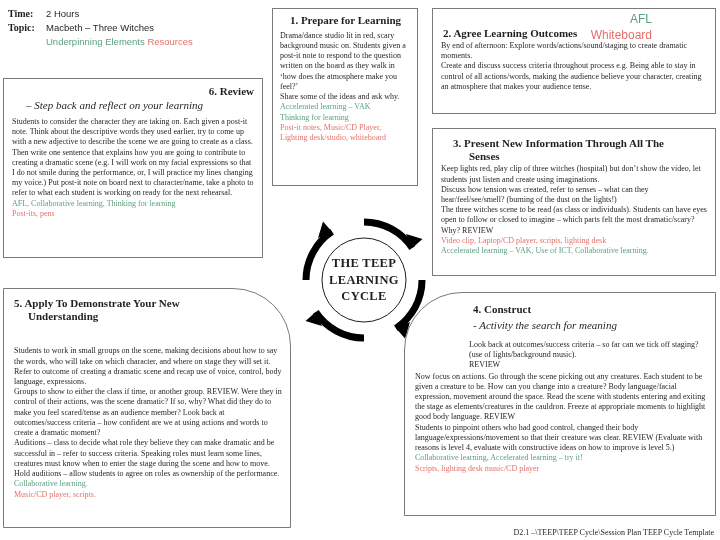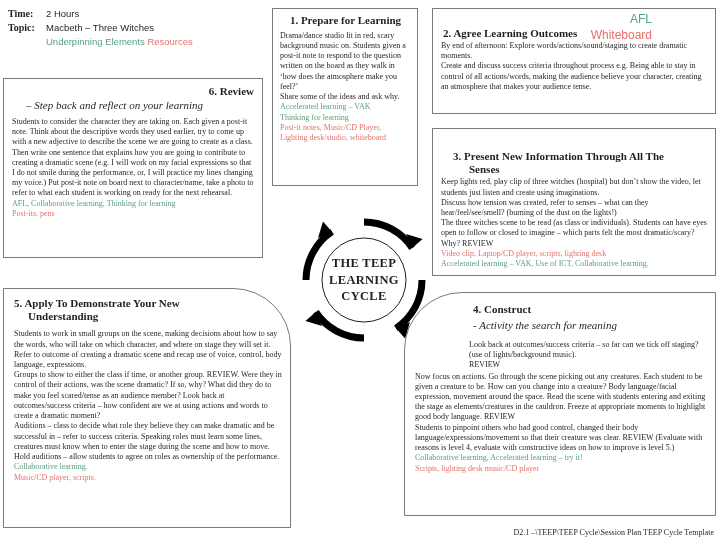--- a/index.html
+++ b/index.html
@@ -87,21 +87,21 @@
   
   #box-apply {
     left: 3px;
     top: 288px;
     width: 288px;
     height: 240px;
     padding: 8px 8px 4px 10px;
     border-radius: 0 58px 0 0;
   }
   #box-apply .box-title {
-    margin-bottom: 7px;
+    margin-bottom: 24px;
     padding-right: 70px;
   }
   #box-apply .box-title .t-indent { display: block; padding-left: 14px; }
 
   
   #box-prepare {
     left: 272px;
     top: 8px;
     width: 146px;
     height: 178px;
@@ -135,21 +135,21 @@
     line-height: 1.3;
     text-align: right;
   }
 
   
   #box-present {
     left: 432px;
     top: 128px;
     width: 284px;
     height: 148px;
-    padding: 21px 7px 4px 8px;
+    padding: 8px 7px 4px 8px;
   }
   #box-present .box-title { padding-left: 12px; margin-bottom: 2px; }
   #box-present .box-title .t-indent { display: block; padding-left: 16px; }
 
   
   #box-construct {
     left: 404px;
     top: 292px;
     width: 312px;
     height: 224px;

